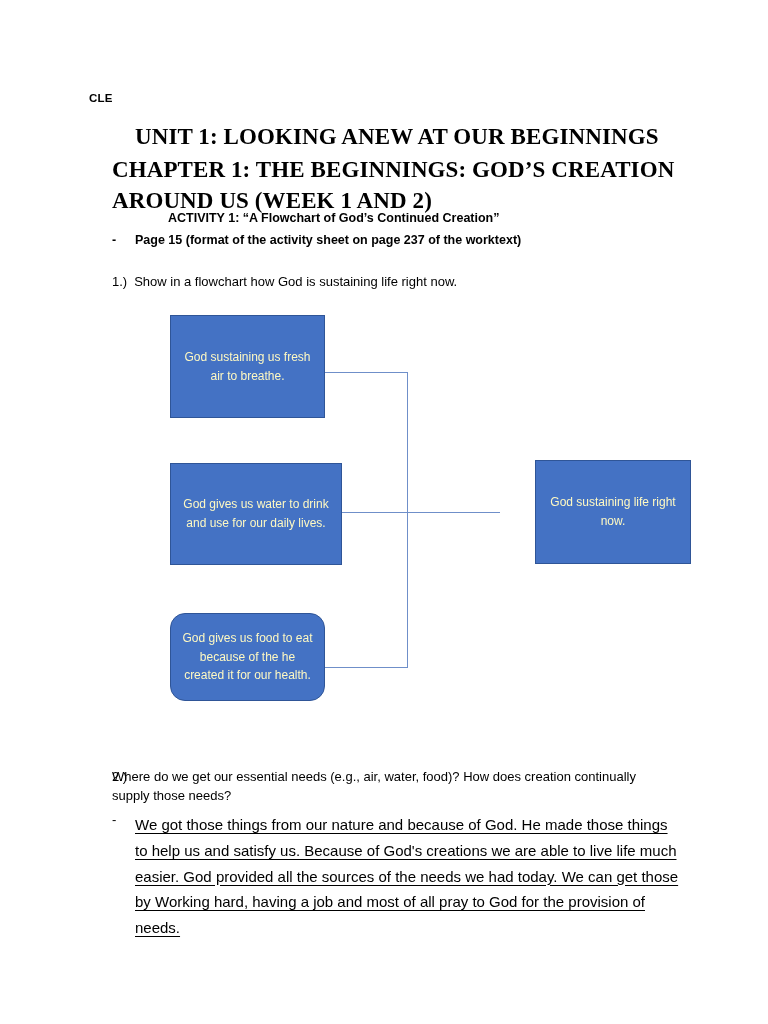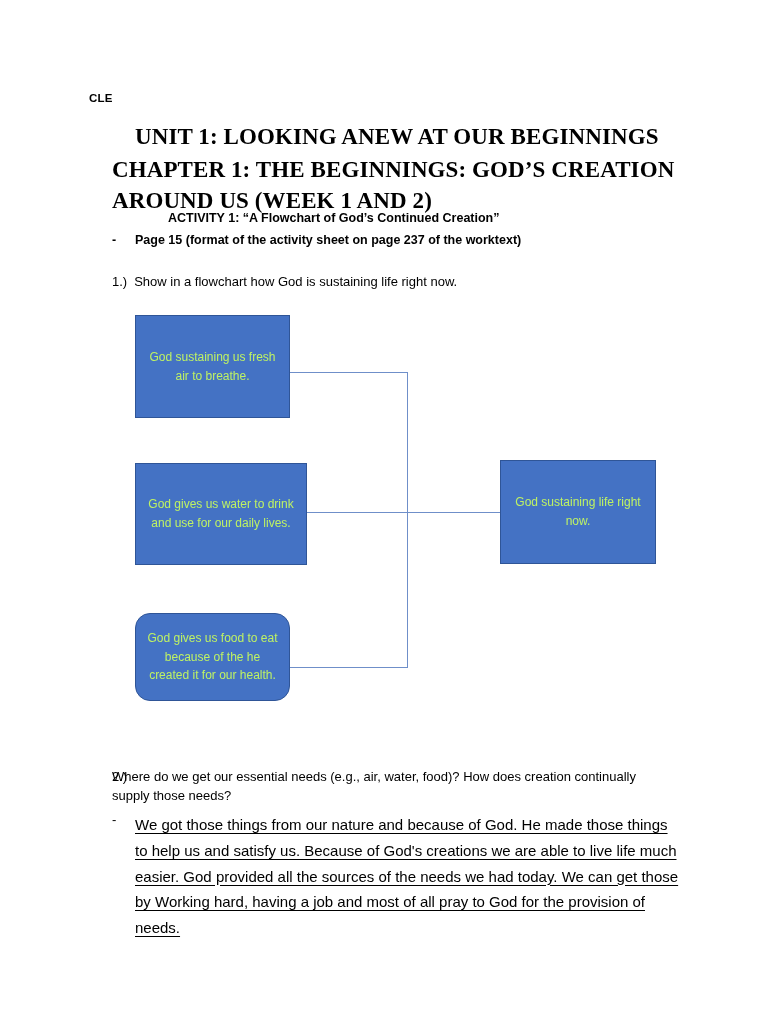--- a/index.html
+++ b/index.html
@@ -121,25 +121,26 @@
   }
   .fc-box {
     position: absolute;
     background: #4472C4;
     border: 1px solid #2F5597;
     box-sizing: border-box;
     display: flex;
     align-items: center;
     justify-content: center;
     text-align: center;
-    color: #bef264;
+    color: #fef9c3;
     font-size: 12px;
     line-height: 1.55;
     padding: 0 10px;
     box-sizing: border-box;
+    margin-left: 35px;
   }
   #fc-box-air   { left: 135px; top: 315px; width: 155px; height: 103px; }
   #fc-box-water { left: 135px; top: 463px; width: 172px; height: 102px; }
   #fc-box-food  { left: 135px; top: 613px; width: 155px; height: 88px; border-radius: 15px; }
   #fc-box-result{ left: 500px; top: 460px; width: 156px; height: 104px; text-align: center; }
 
   .fc-line {
     position: absolute;
     background: #6f8fc9;
   }

